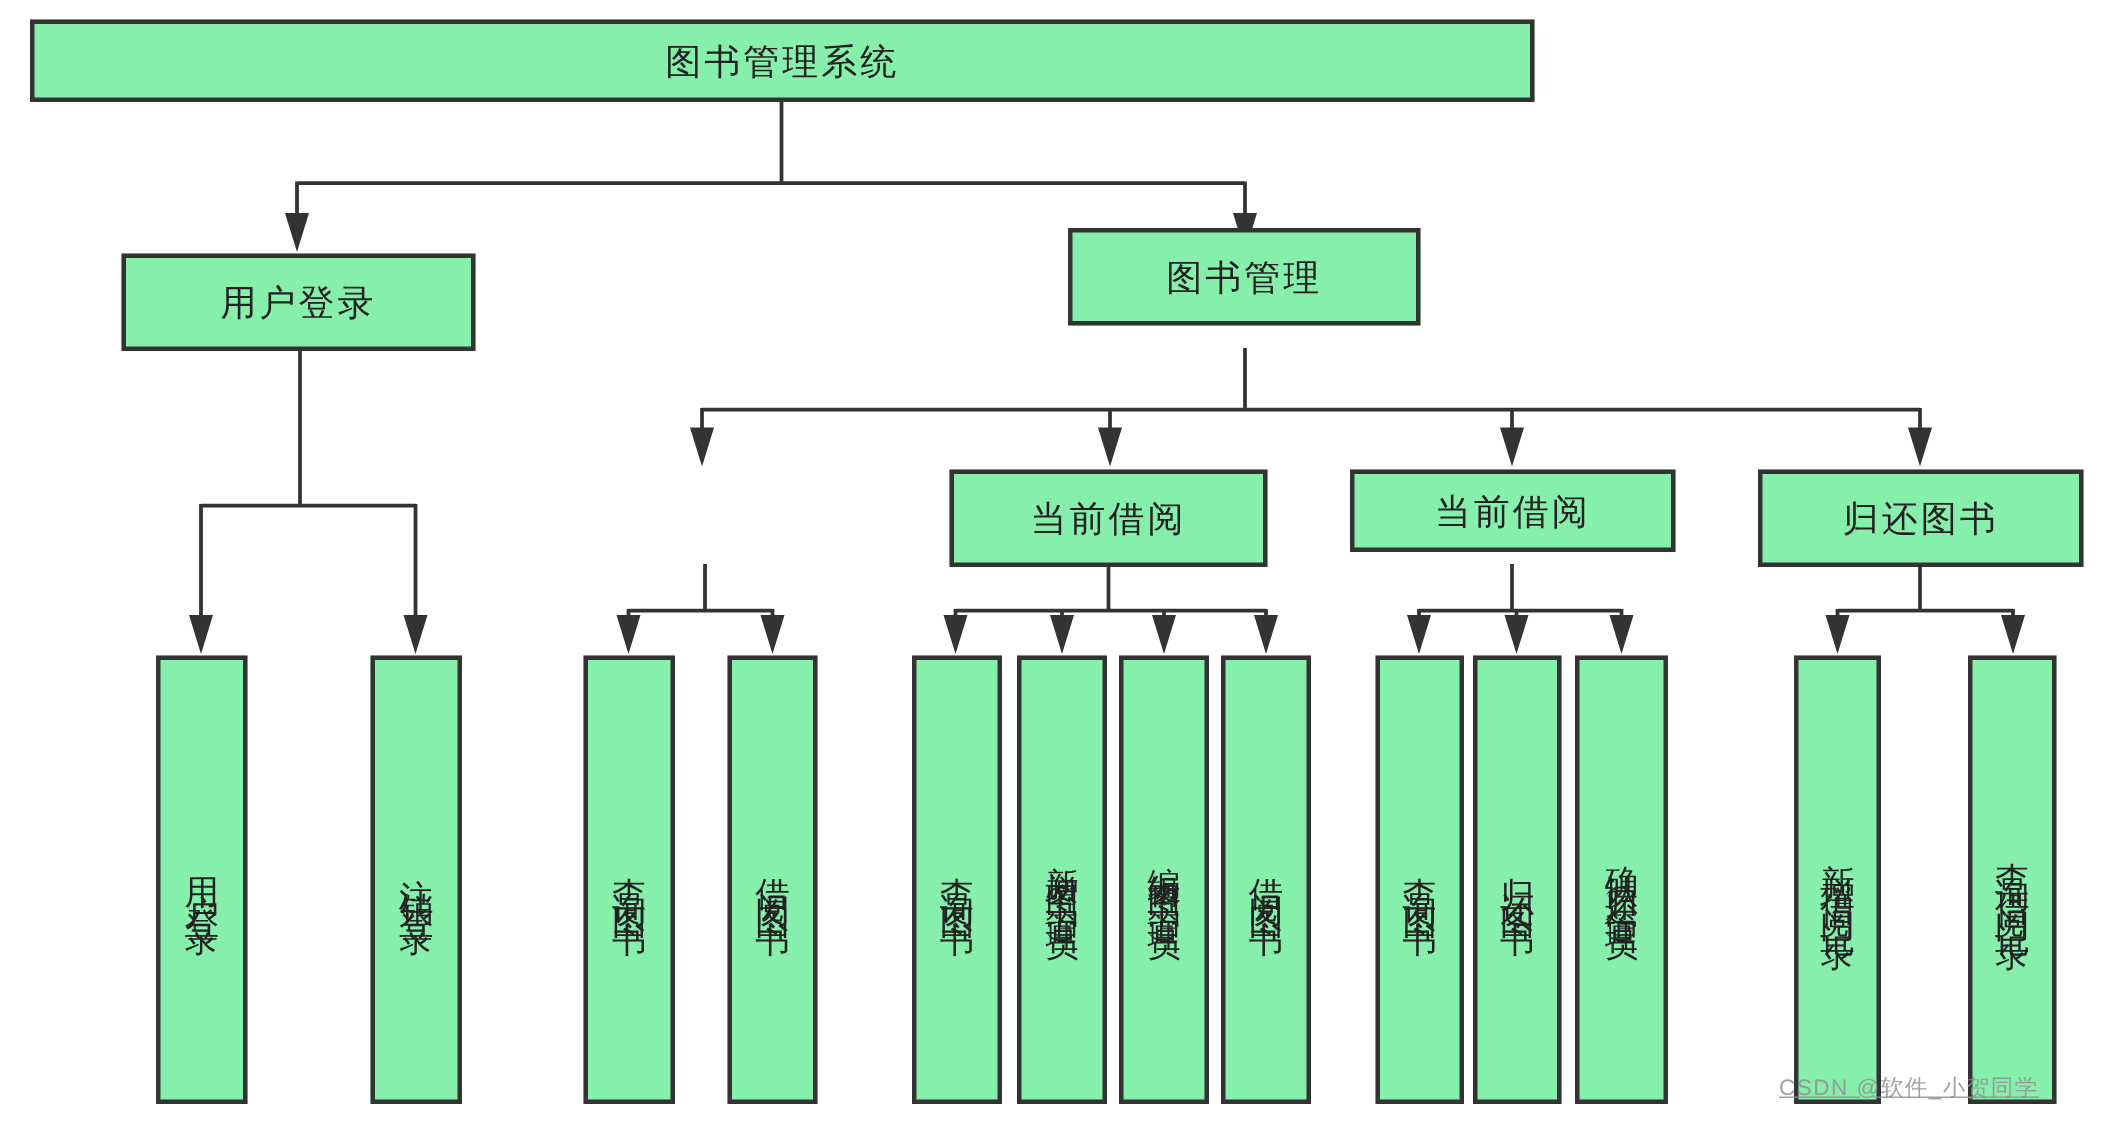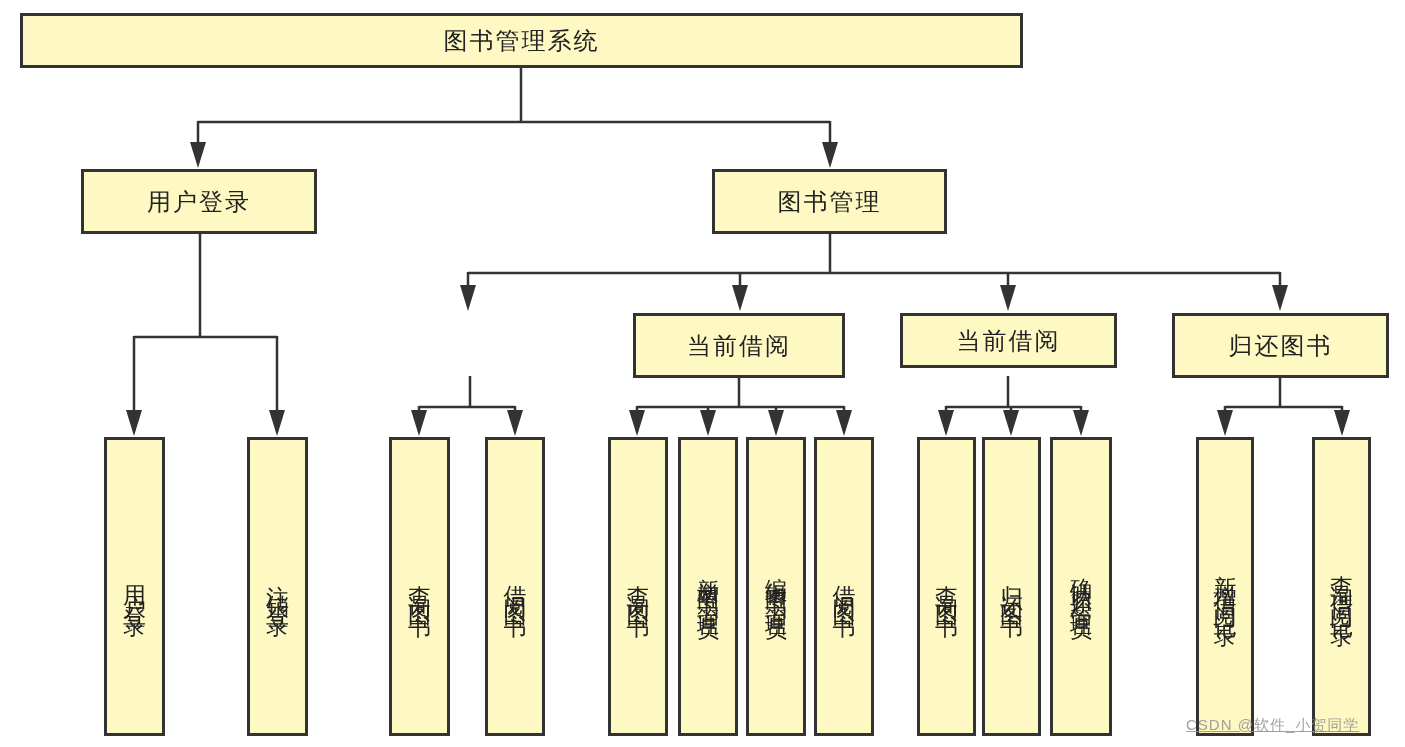--- a/index.html
+++ b/index.html
@@ -2,21 +2,21 @@
 <html style="--line: #333333; --text: #222222;"><head>
 <meta charset="utf-8">
 <style>
   html,body { margin:0; padding:0; background:#fff; }
   .stage {
     position:relative; width:1405px; height:747px; background:#fff;
     font-family:"Liberation Sans","DejaVu Sans",sans-serif; overflow:hidden;
   }
   svg.connectors { position:absolute; left:0; top:0; }
   .hbox, .vbox {
-    position:absolute; background:#fef9c3; border:3px solid var(--line,#333);
+    position:absolute; background:#86efac; border:3px solid var(--line,#333);
     box-sizing:border-box; display:flex; align-items:center; justify-content:center;
     color:var(--text,#222);
   }
   .hbox { font-size:24px; letter-spacing:2px; }
   .hbox span { white-space:nowrap; }
   .vbox { top:437px; height:299px; font-size:23px; }
   .vtext {
     writing-mode:vertical-lr; text-orientation:mixed;
     letter-spacing:10px; line-height:1;
   }
@@ -73,21 +73,21 @@
     </g>
   </svg>
 
   <div class="hbox" style="left:20px;top:13px;width:1003px;height:55px">
     <span>图书管理系统</span>
   </div>
 
   <div class="hbox" style="left:81px;top:169px;width:236px;height:65px">
     <span>用户登录</span>
   </div>
-  <div class="hbox" style="left:712px;top:169px;width:235px;height:65px">
+  <div class="hbox" style="left:712px;top:152px;width:235px;height:65px">
     <span>图书管理</span>
   </div>
 
   <div class="hbox" style="left:633px;top:313px;width:212px;height:65px">
     <span>当前借阅</span>
   </div>
   <div class="hbox" style="left:900px;top:313px;width:217px;height:55px">
     <span>当前借阅</span>
   </div>
   <div class="hbox" style="left:1172px;top:313px;width:217px;height:65px">

